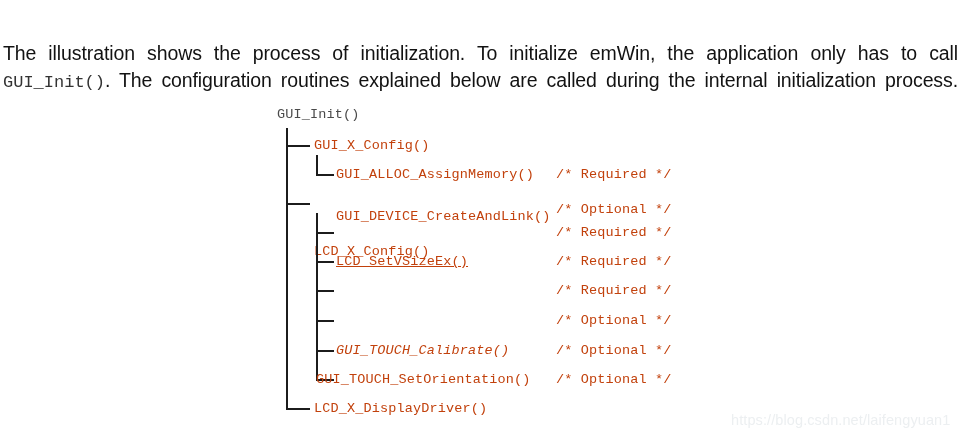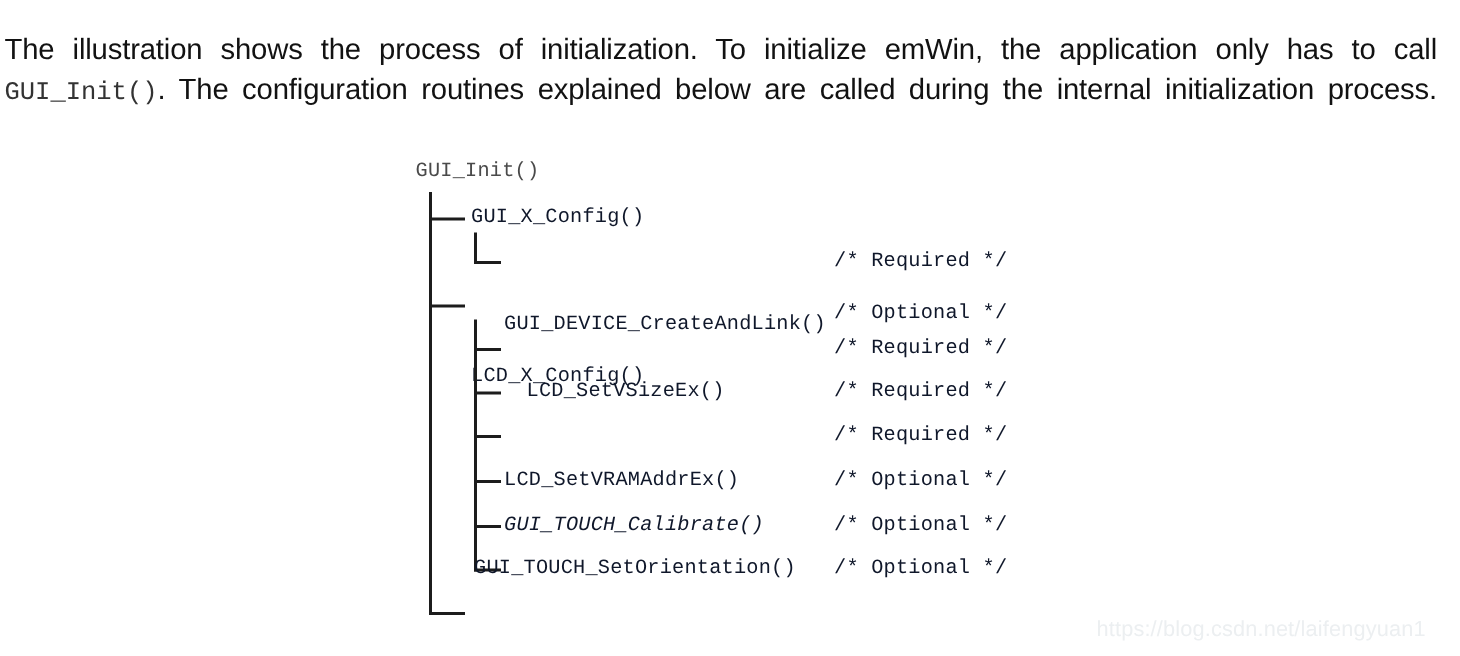--- a/index.html
+++ b/index.html
@@ -13,21 +13,21 @@
     overflow: hidden;
     font-family: "Liberation Sans", sans-serif;
     color: #000000;
     position: relative;
   }
 
   
   #intro {
     position: absolute;
     left: 3px;
-    top: 0;
+    top: 20px;
     width: 955px;
     font-size: 19.5px;
     line-height: 27px;
     text-align: justify;
     text-justify: inter-word;
     color: #121212;
     letter-spacing: -0.1px;
   }
   #intro .code-inline {
     font-family: "Liberation Mono", monospace;
@@ -49,21 +49,21 @@
     top: 0;
     width: 973px;
     height: 437px;
   }
   .node-label,
   .node-comment {
     position: absolute;
     font-family: "Liberation Mono", monospace;
     font-size: 13.5px;
     line-height: 14px;
-    color: #0f172a;
+    color: #c2410c;
     white-space: pre;
     letter-spacing: 0.15px;
   }
   .node-label.root {
     color: #4a4a4a;
   }
 
   .tree-line {
     position: absolute;
     background: #1c1c1c;
@@ -92,48 +92,49 @@
 
   <div class="node-label root" style="left:277px; top:108px;">GUI_Init()</div>
 
   <div class="tree-line v-line" style="left:286px; top:128px; height:282px;"></div>
 
   <div class="tree-line h-line" style="left:286px; top:145px; width:24px;"></div>
   <div class="node-label" style="left:314px; top:139px;">GUI_X_Config()</div>
 
   <div class="tree-line v-line" style="left:316px; top:155px; height:21px;"></div>
   <div class="tree-line h-line" style="left:316px; top:174px; width:18px;"></div>
+  <div class="node-label" style="left:336px; top:168px;">GUI_ALLOC_AssignMemory()</div>
   <div class="node-comment" style="left:556px; top:168px;">/* Required */</div>
 
   <div class="tree-line h-line" style="left:286px; top:203px; width:24px;"></div>
   <div class="node-label" style="left:314px; top:197px;margin-top:48px;">LCD_X_Config()</div>
   <div class="node-comment" style="left:556px; top:203px;">/* Optional */</div>
 
   <div class="tree-line v-line" style="left:316px; top:213px; height:168px;"></div>
 
   <div class="tree-line h-line" style="left:316px; top:232px; width:18px;"></div>
   <div class="node-label" style="left:336px; top:210px;">GUI_DEVICE_CreateAndLink()</div>
   <div class="node-comment" style="left:556px; top:226px;">/* Required */</div>
 
   <div class="tree-line h-line" style="left:316px; top:261px; width:18px;"></div>
-  <div class="node-label" style="left:351px; top:255px;">LCD_SetVSizeEx()</div>
+  <div class="node-label" style="left:336px; top:255px;text-decoration:underline;">LCD_SetVSizeEx()</div>
   <div class="node-comment" style="left:556px; top:255px;">/* Required */</div>
 
   <div class="tree-line h-line" style="left:316px; top:290px; width:18px;"></div>
   <div class="node-comment" style="left:556px; top:284px;">/* Required */</div>
 
   <div class="tree-line h-line" style="left:316px; top:320px; width:18px;"></div>
-  <div class="node-label" style="left:336px; top:314px;">LCD_SetVRAMAddrEx()</div>
   <div class="node-comment" style="left:556px; top:314px;">/* Optional */</div>
 
   <div class="tree-line h-line" style="left:316px; top:350px; width:18px;"></div>
   <div class="node-label" style="left:336px; top:344px;font-style:italic;">GUI_TOUCH_Calibrate()</div>
   <div class="node-comment" style="left:556px; top:344px;">/* Optional */</div>
 
   <div class="tree-line h-line" style="left:316px; top:379px; width:18px;"></div>
   <div class="node-label" style="left:316px; top:373px;">GUI_TOUCH_SetOrientation()</div>
   <div class="node-comment" style="left:556px; top:373px;">/* Optional */</div>
 
   <div class="tree-line h-line" style="left:286px; top:408px; width:24px;"></div>
+  <div class="node-label" style="left:314px; top:402px;">LCD_X_DisplayDriver()</div>
 
 </div>
 
 <div id="watermark">https://blog.csdn.net/laifengyuan1</div>
 
 </body></html>

